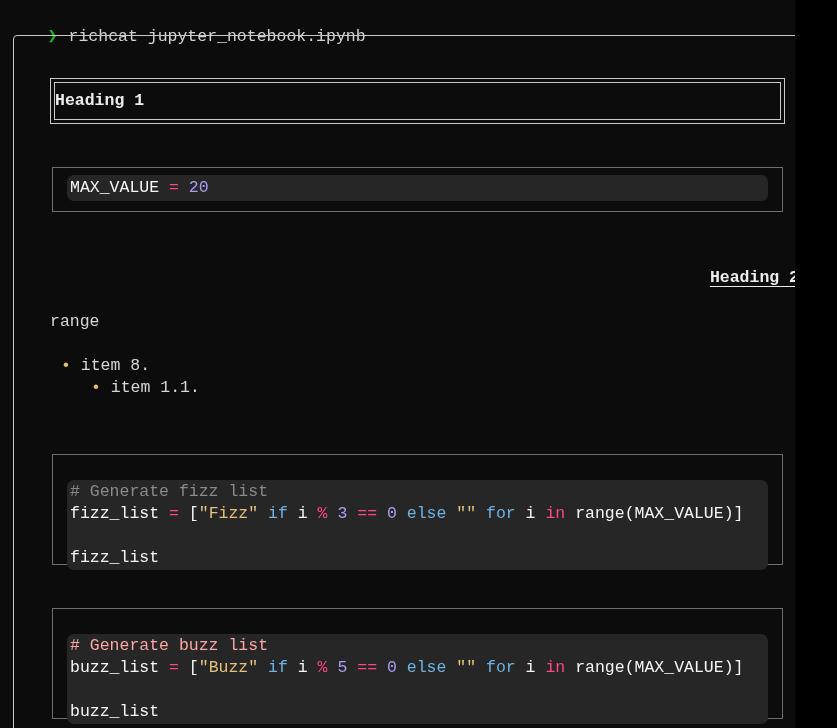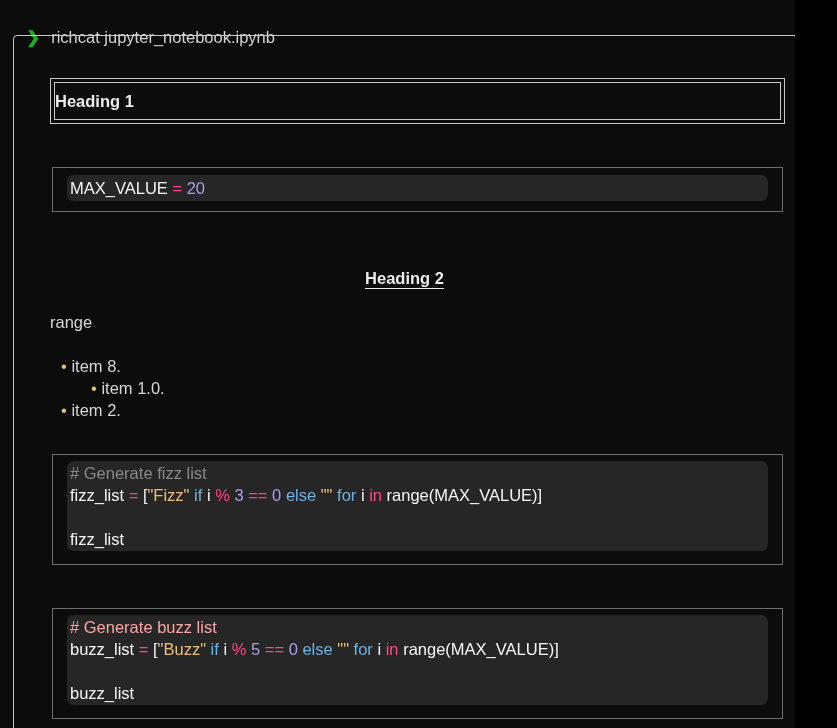--- a/index.html
+++ b/index.html
@@ -3,21 +3,21 @@
 <meta charset="utf-8">
 <style>
   * { box-sizing: border-box; margin: 0; padding: 0; }
   html, body { background: #000; }
   .screen {
     position: relative;
     width: 795px;
     height: 728px;
     overflow: hidden;
     background: var(--bg, #0c0c0c);
-    font-family: Liberation Sans, sans-serif;
+    font-family: Liberation Mono, monospace;
     font-size: 16.5px;
     color: var(--text, #d6d6d6);
   }
   
   .prompt-line { position: absolute; left: 8px; top: 4px; height: 22px; line-height: 22px; white-space: pre; }
   .chevron { color: var(--green, #1bb31b); font-weight: bold; margin-right: 11px; }
   .cmd { color: #d2d2d2; }
   
   .panel {
     position: absolute; left: 13px; top: 35px; width: 811px; height: 760px;
@@ -33,24 +33,24 @@
     line-height: 22px; padding: 7px 0;
     color: var(--heading, #ececec); font-weight: bold;
   }
   
   .cell { position: absolute; left: 52px; width: 731px; border: 1px solid var(--cell-border, #6e6e6e); }
   .cell-max  { top: 167px; height: 45px; }
   .cell-fizz { top: 454px; height: 111px; }
   .cell-buzz { top: 608px; height: 111px; }
   .code { background: var(--code-bg, #262626); border-radius: 7px; }
   .cell-max .code  { margin: 7px 14px 0 14px; padding: 2px 3px; }
-  .cell-fizz .code, .cell-buzz .code { margin: 6px 14px 0 14px; padding: 1px 3px; }
+  .cell-fizz .code, .cell-buzz .code { margin: 25px 14px 0 14px; padding: 1px 3px; }
   .code-line { height: 22px; line-height: 22px; white-space: pre; }
   
-  .h2 { position: absolute; left: 37px; top: 267px; width: 735px; text-align: center; line-height: 22px; }
+  .h2 { position: absolute; left: 64px; top: 267px; width: 735px; text-align: right; line-height: 22px; }
   .h2 .h2text { color: var(--heading, #ececec); font-weight: bold; text-decoration: underline; text-underline-offset: 4px; }
   
   .para { position: absolute; left: 50px; top: 311px; line-height: 22px; }
   .mdlist { position: absolute; left: 50px; top: 355px; list-style: none; }
   .mdlist li { height: 22px; line-height: 22px; white-space: pre; }
   .ind1 { display: inline-block; width: 11px; }
   .ind2 { display: inline-block; width: 41px; }
   .bullet { color: var(--bullet, #e2c266); }
 </style>
 </head>
@@ -75,22 +75,21 @@
   </div>
 
   <div class="h2">
     <span class="h2text">Heading 2</span>
   </div>
 
   <div class="para">range</div>
 
   <ul class="mdlist">
     <li><span class="ind1"></span><span class="bullet">• </span><span>item 8.</span></li>
-    <li><span class="ind2"></span><span class="bullet">• </span><span>item 1.0.</span></li>
-    <li><span class="ind1"></span><span class="bullet">• </span><span>item 2.</span></li>
+    <li><span class="ind2"></span><span class="bullet">• </span><span>item 1.1.</span></li>
   </ul>
 
   <div class="cell cell-fizz">
     <div class="code">
         <div class="code-line"><span style="color: rgb(138, 138, 138);"># Generate fizz list</span></div>
         <div class="code-line"><span style="color: rgb(245, 245, 245);">fizz_list </span><span style="color: rgb(255, 70, 137);">= </span><span style="color: rgb(245, 245, 245);">[</span><span style="color: rgb(230, 192, 123);">"Fizz"</span><span style="color: rgb(245, 245, 245);"> </span><span style="color: rgb(109, 179, 230);">if</span><span style="color: rgb(245, 245, 245);"> i </span><span style="color: rgb(255, 70, 137);">%</span><span style="color: rgb(245, 245, 245);"> </span><span style="color: rgb(171, 157, 242);">3</span><span style="color: rgb(245, 245, 245);"> </span><span style="color: rgb(255, 70, 137);">==</span><span style="color: rgb(245, 245, 245);"> </span><span style="color: rgb(171, 157, 242);">0</span><span style="color: rgb(245, 245, 245);"> </span><span style="color: rgb(109, 179, 230);">else</span><span style="color: rgb(245, 245, 245);"> </span><span style="color: rgb(230, 192, 123);">""</span><span style="color: rgb(245, 245, 245);"> </span><span style="color: rgb(109, 179, 230);">for</span><span style="color: rgb(245, 245, 245);"> i </span><span style="color: rgb(255, 70, 137);">in</span><span style="color: rgb(245, 245, 245);"> range(MAX_VALUE)]</span></div>
         <div class="code-line">&nbsp;</div>
         <div class="code-line"><span style="color: rgb(245, 245, 245);">fizz_list</span></div>
       </div>
   </div>

